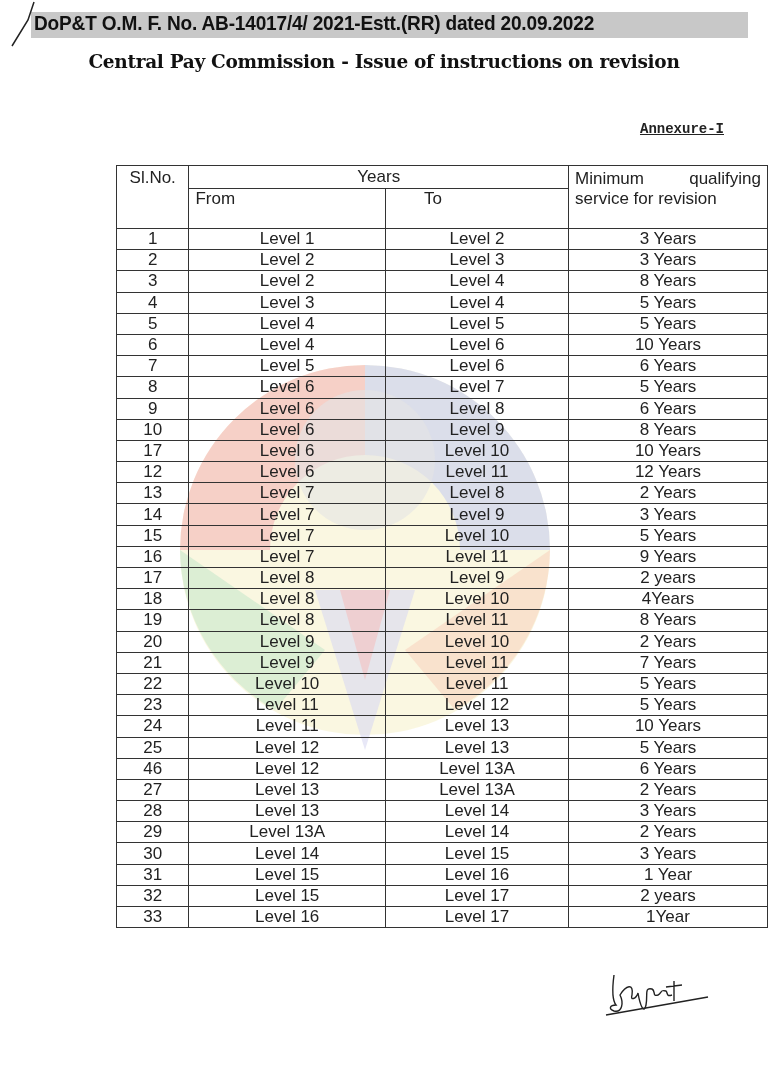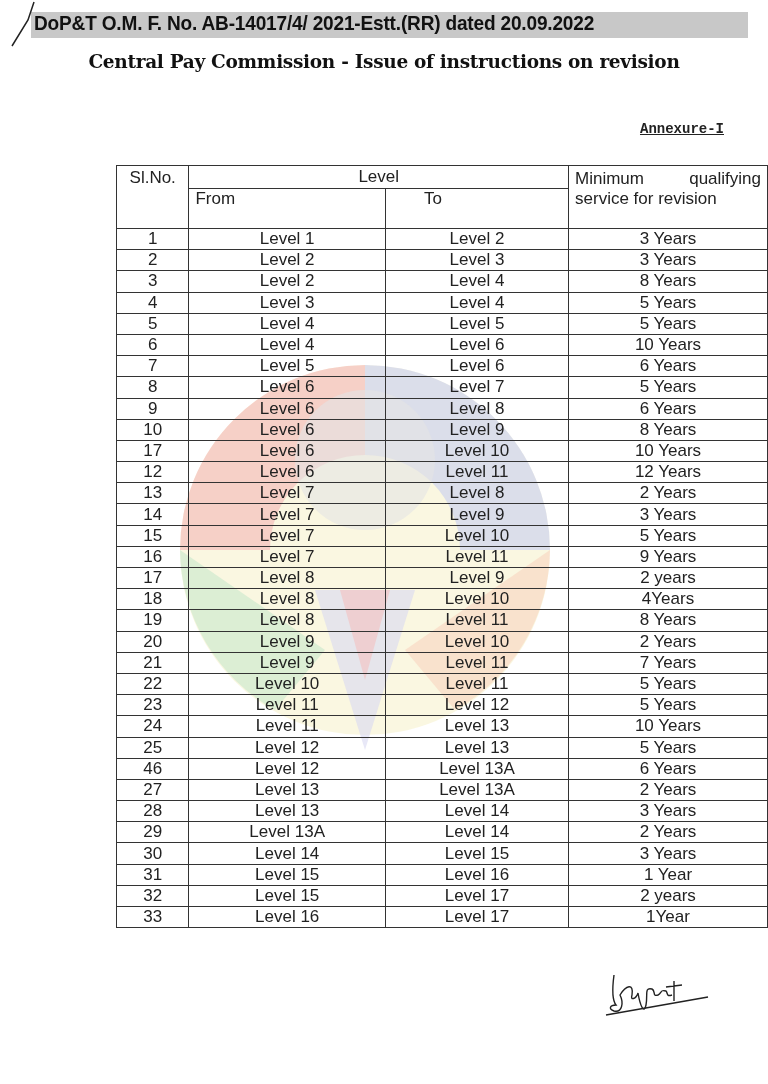--- a/index.html
+++ b/index.html
@@ -43,21 +43,21 @@
   <path d="M375 200 A185 185 0 0 1 280 360 L230 300 Z" fill="#f8d3c0" opacity="0.6"></path>
   <path d="M140 240 L190 400 L240 240 Z" fill="#d8d8f2" opacity="0.6"></path>
   <path d="M165 240 L190 330 L215 240 Z" fill="#f3c0c0" opacity="0.6"></path>
   <circle cx="190" cy="110" r="70" fill="#e4e4e4" opacity="0.6"></circle>
 </svg>
 
 <table class="levels">
   <thead>
     <tr>
       <th class="h-sl" rowspan="2">Sl.No.</th>
-      <th class="h-level" colspan="2">Level</th>
+      <th class="h-level" colspan="2">Years</th>
       <th class="h-min" rowspan="2">
         <div class="l1">
             <span>Minimum</span>
             <span>qualifying</span>
           </div>
         <div>service for revision</div>
       </th>
     </tr>
     <tr>
       <th class="h-from">From</th>

